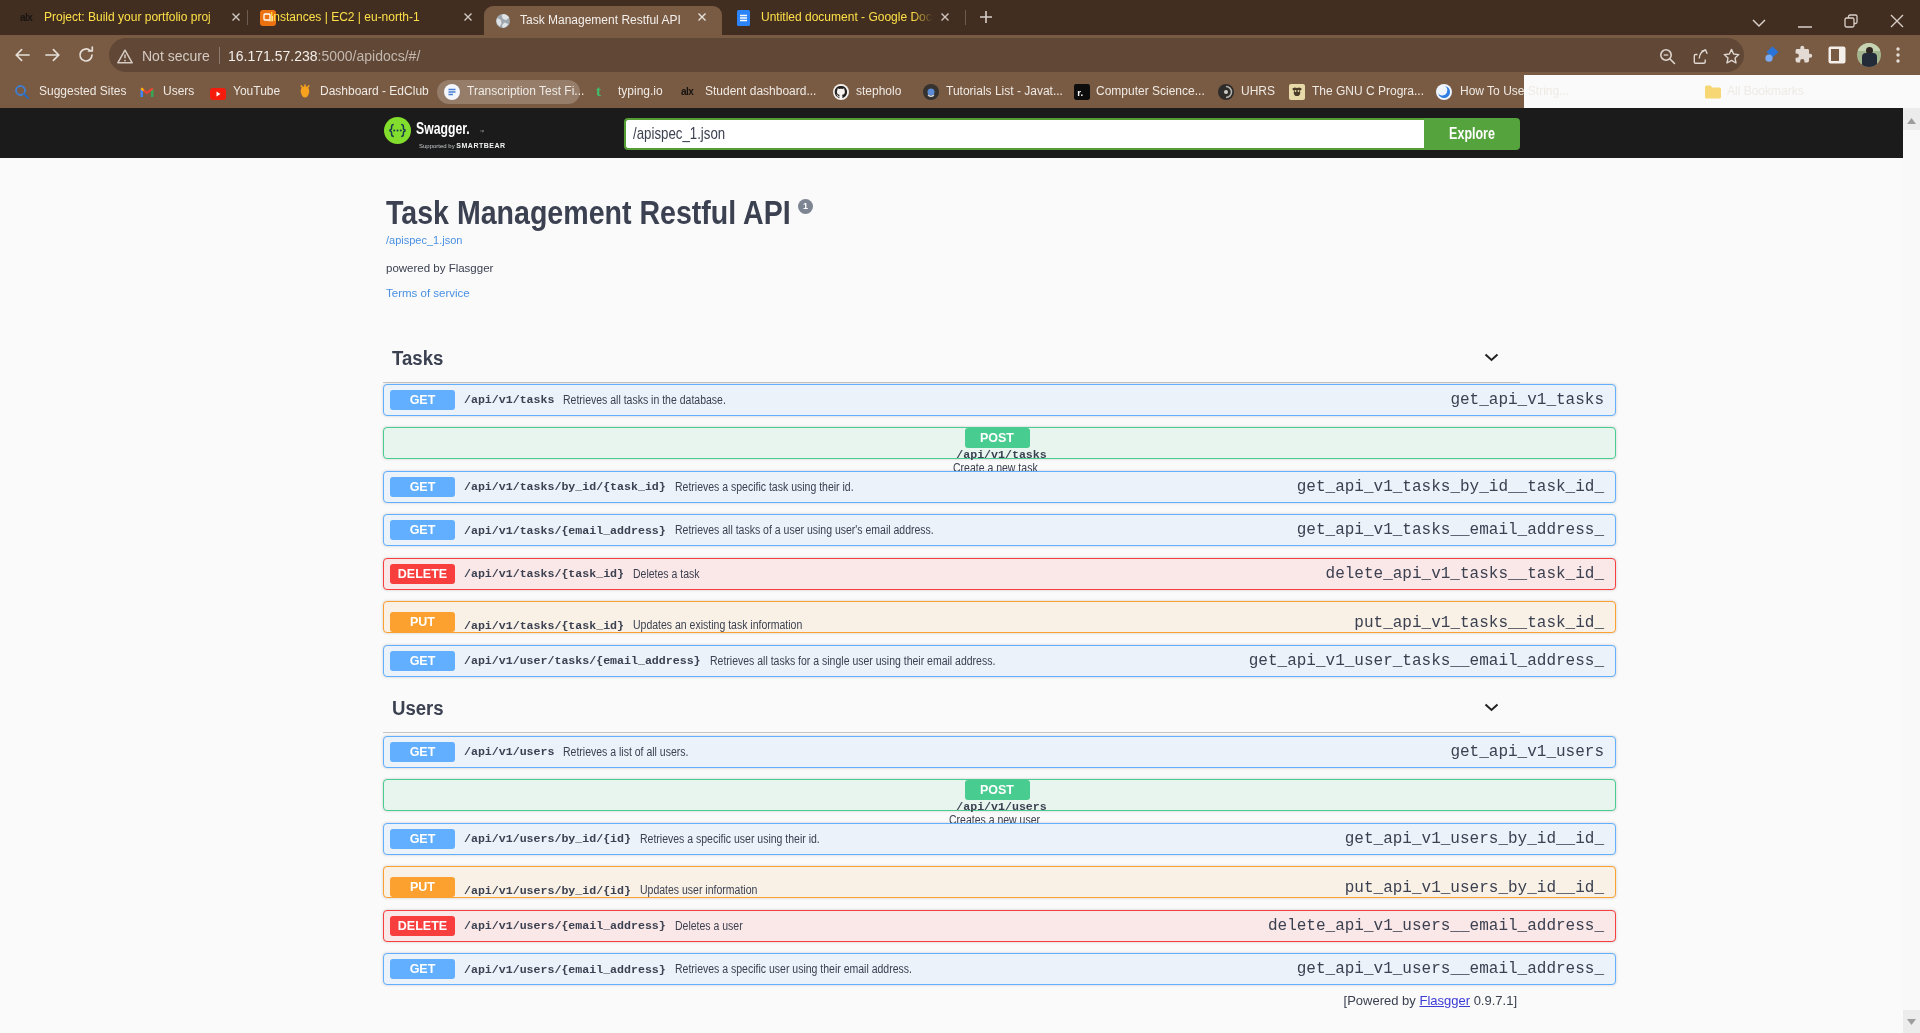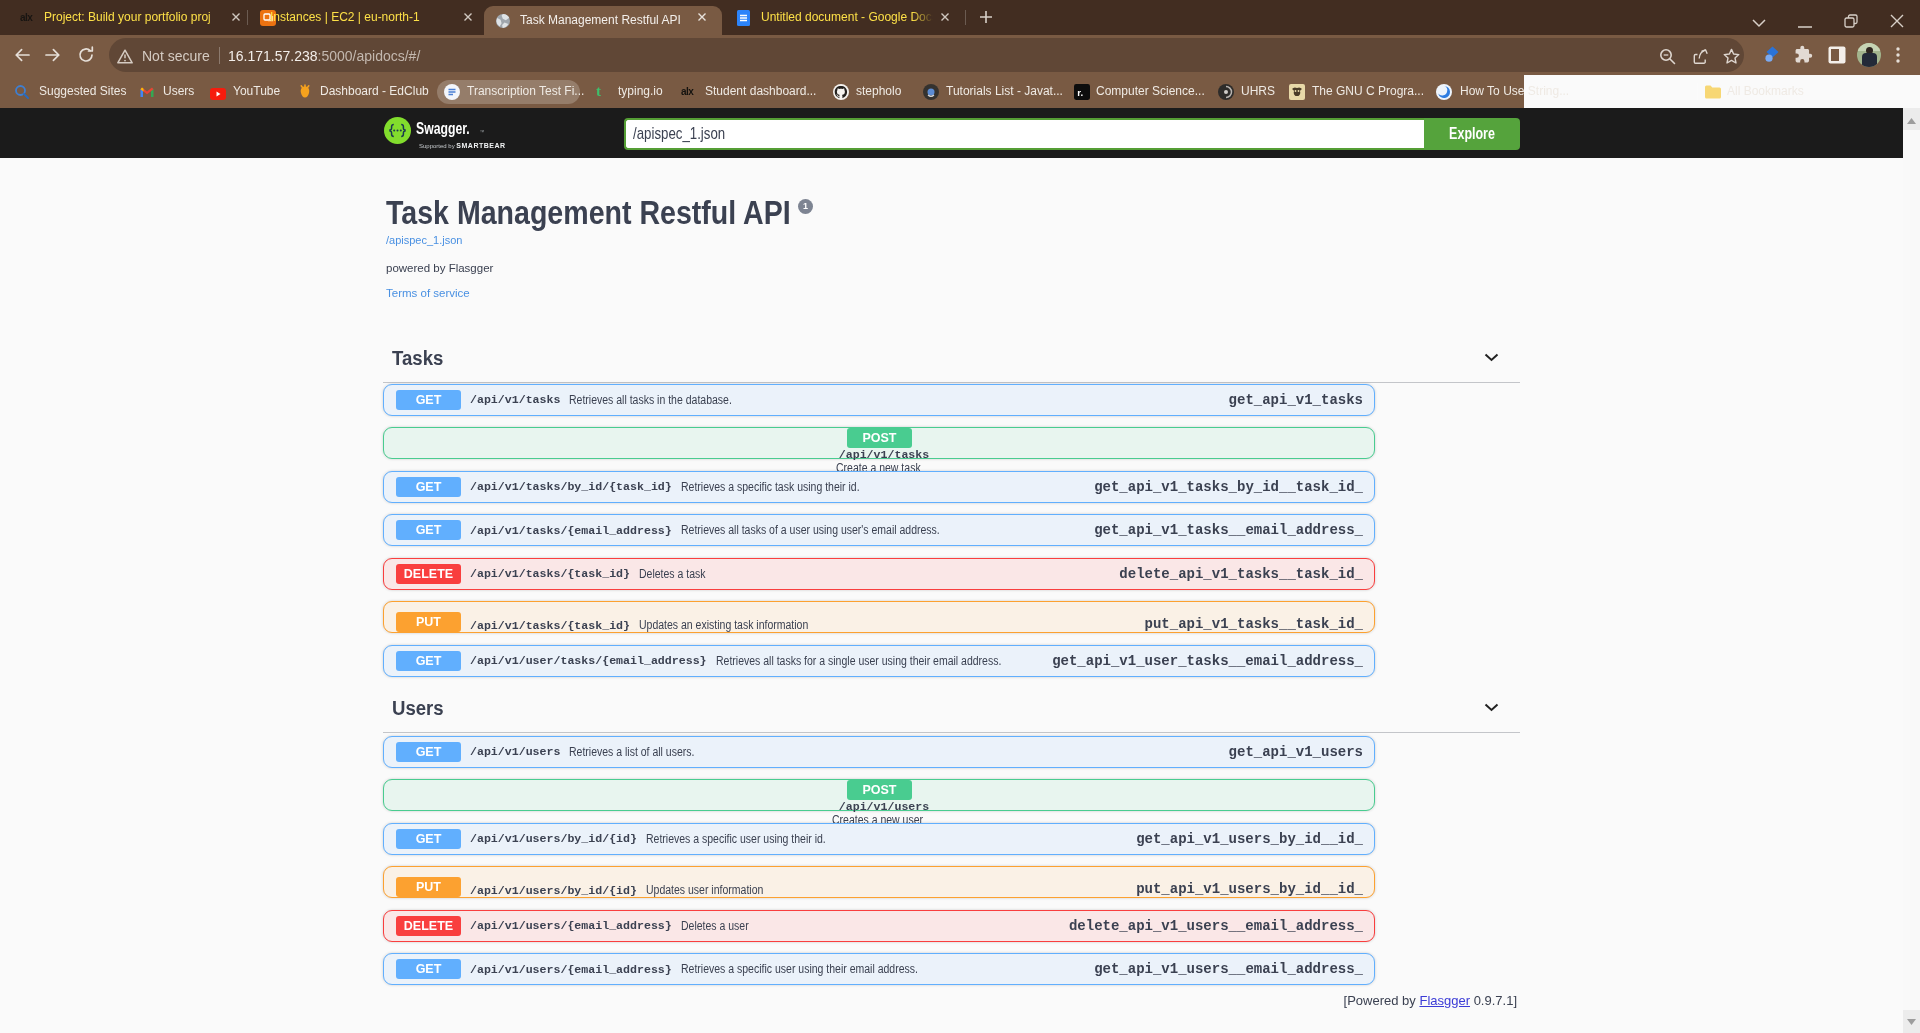--- a/index.html
+++ b/index.html
@@ -48,29 +48,29 @@
             background:#7d8492; color:#fff; font-size:9px; font-weight:bold; text-align:center; line-height:15px; }
   .speclink { position:absolute; left:386px; top:233.5px; font-size:11px; color:#4990e2; }
   .powered { position:absolute; left:386px; top:261.5px; font-size:11.5px; color:#3b4151; }
   .terms { position:absolute; left:386px; top:287px; font-size:11.5px; color:#4990e2; }
 
   .sechead { position:absolute; left:392px; font-size:20px; font-weight:bold; color:#3b4151;
              transform:scaleX(.93); transform-origin:0 0; line-height:1; }
   .sechr { position:absolute; left:383px; width:1137px; height:1px; background:#c3c5c9; }
   .chev { position:absolute; left:1484px; width:15px; height:9px; }
 
-  .op { position:absolute; left:383px; width:992px; height:32px; border-radius:9px; border:1px solid;
-        box-shadow:0 0 3px rgba(0,0,0,.19); display:flex; align-items:center; padding:0 11px 0 12px; }
+  .op { position:absolute; left:383px; width:1233px; height:32px; border-radius:4px; border:1px solid;
+        box-shadow:0 0 3px rgba(0,0,0,.19); display:flex; align-items:center; padding:0 11px 0 6px; }
   .op .m { width:65px; height:20px; border-radius:3px; color:#fff; font-weight:bold; font-size:12.5px;
            text-align:center; line-height:20px; flex:none; }
   .op .p { margin-left:9px; font-family:"Liberation Mono", monospace; font-weight:bold; font-size:11.6px;
            color:#3b4151; white-space:nowrap; }
   .op .d { margin-left:9px; font-size:12px; color:#3b4151; transform:scaleX(.875); transform-origin:0 50%;
            white-space:nowrap; }
-  .op .oid { margin-left:auto; font-family:"Liberation Mono", monospace; font-weight:bold; font-size:14px;
+  .op .oid { margin-left:auto; font-family:"Liberation Mono", monospace; font-weight:normal; font-size:16px;
              color:#3b4151; white-space:nowrap; }
   .op-get { background:#ebf2fa; border-color:#61affe; }
   .op-get .m { background:#61affe; }
   .op-post { background:#e8f5ef; border-color:#49cc90;flex-direction:column; }
   .op-post .m { background:#49cc90; }
   .op-del { background:#fae7e7; border-color:#f93e3e; }
   .op-del .m { background:#f93e3e; }
   .op-put { background:#faf1e6; border-color:#fca130;align-items:flex-end; }
   .op-put .m { background:#fca130; }
 

